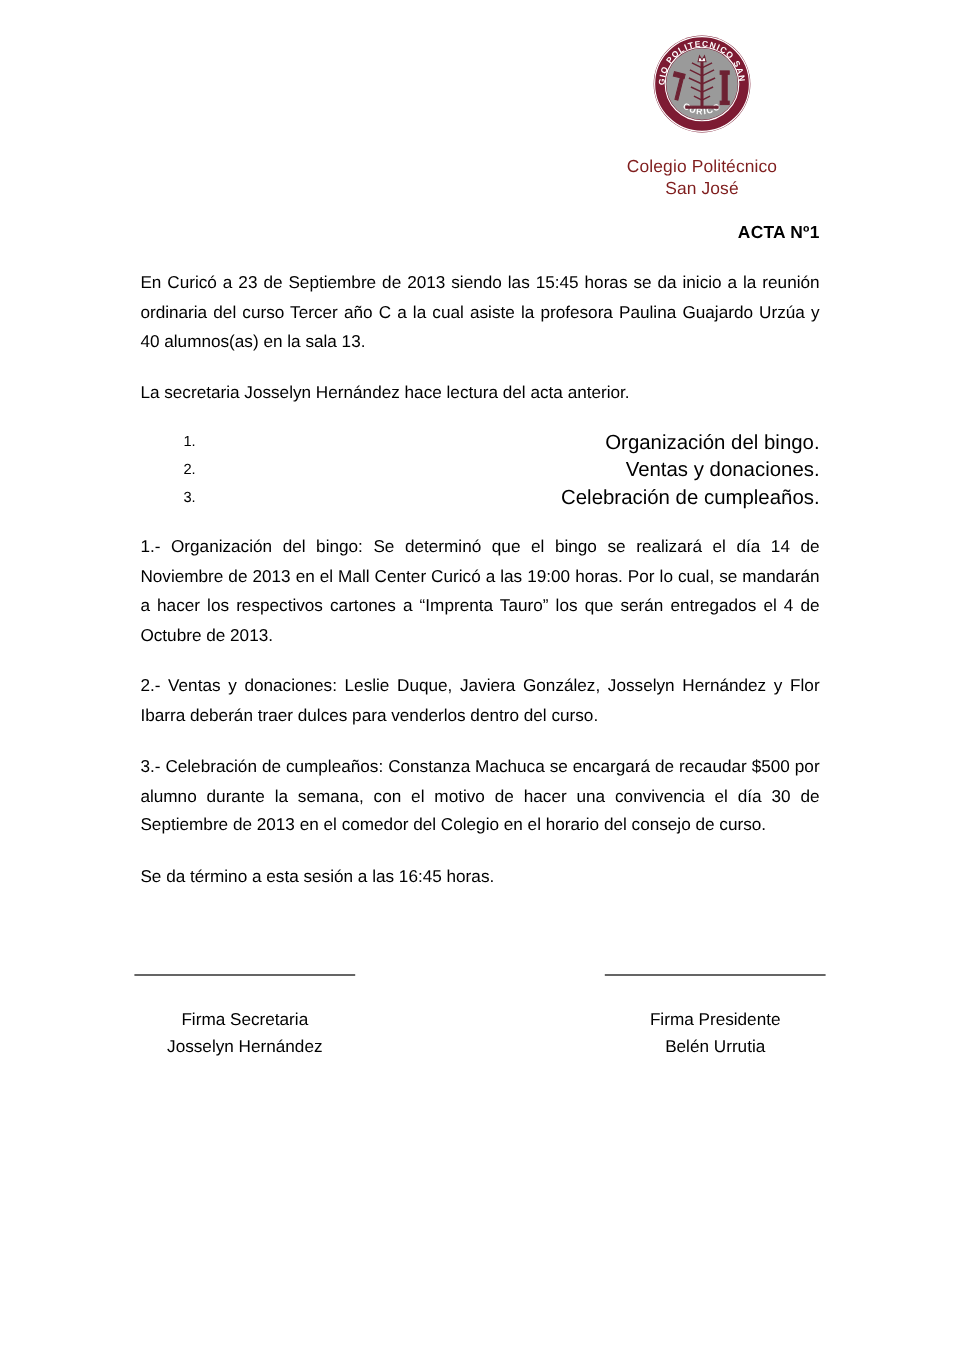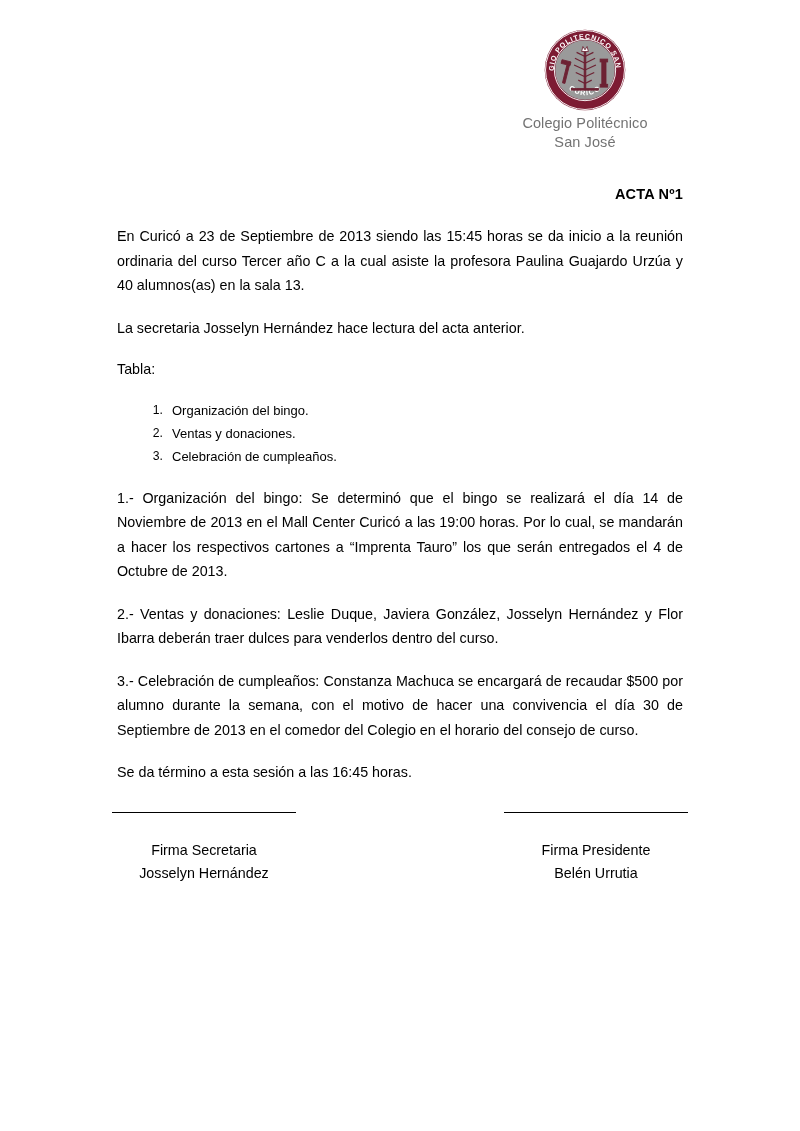--- a/index.html
+++ b/index.html
@@ -36,23 +36,24 @@
     width: 180px;
     height: 88px;
     display: flex;
     align-items: center;
     justify-content: center;
   }
   .seal {
     display: block;
   }
   .school-name {
+    margin-top: 16px;
     font-size: 14.5px;
     line-height: 19px;
-    color: #737373;
+    color: #7f1d1d;
     letter-spacing: 0.1px;
   }
   .school-name div { white-space: nowrap; }
 
   
   .doc {
     position: absolute;
     left: 117px;
     top: 186px;
     width: 566px;
@@ -78,23 +79,24 @@
   p.body-par.last { margin-bottom: 0; }
 
   ol.tabla-list {
     margin: 0 0 18px 0;
     padding: 0 0 0 55px;
     list-style: none;
     counter-reset: item;
   }
   ol.tabla-list li {
     position: relative;
-    font-size: 13px;
+    font-size: 17px;
     line-height: 23px;
     counter-increment: item;
+    text-align: right;
   }
   ol.tabla-list li::before {
     content: counter(item) ".";
     position: absolute;
     left: -31px;
     width: 22px;
     text-align: right;
     font-size: 12.2px;
     line-height: 23px;
   }
@@ -182,21 +184,20 @@
   </div>
 
   <div class="doc">
 
     <h1 class="acta-title">ACTA Nº1</h1>
 
     <p class="body-par">En Curicó a 23 de Septiembre de 2013 siendo las 15:45 horas se da inicio a la reunión ordinaria del curso Tercer año C a la cual asiste la profesora Paulina Guajardo Urzúa y 40 alumnos(as) en la sala 13.</p>
 
     <p class="body-par tight">La secretaria Josselyn Hernández hace lectura del acta anterior.</p>
 
-    <p class="body-par tight">Tabla:</p>
 
     <ol class="tabla-list">
       <li>Organización del bingo.</li>
       <li>Ventas y donaciones.</li>
       <li>Celebración de cumpleaños.</li>
     </ol>
 
     <p class="body-par">1.- Organización del bingo: Se determinó que el bingo se realizará el día 14 de Noviembre de 2013 en el Mall Center Curicó a las 19:00 horas. Por lo cual, se mandarán a hacer los respectivos cartones a “Imprenta Tauro” los que serán entregados el 4 de Octubre de 2013.</p>
 
     <p class="body-par">2.- Ventas y donaciones: Leslie Duque, Javiera González, Josselyn Hernández y Flor Ibarra deberán traer dulces para venderlos dentro del curso.</p>

